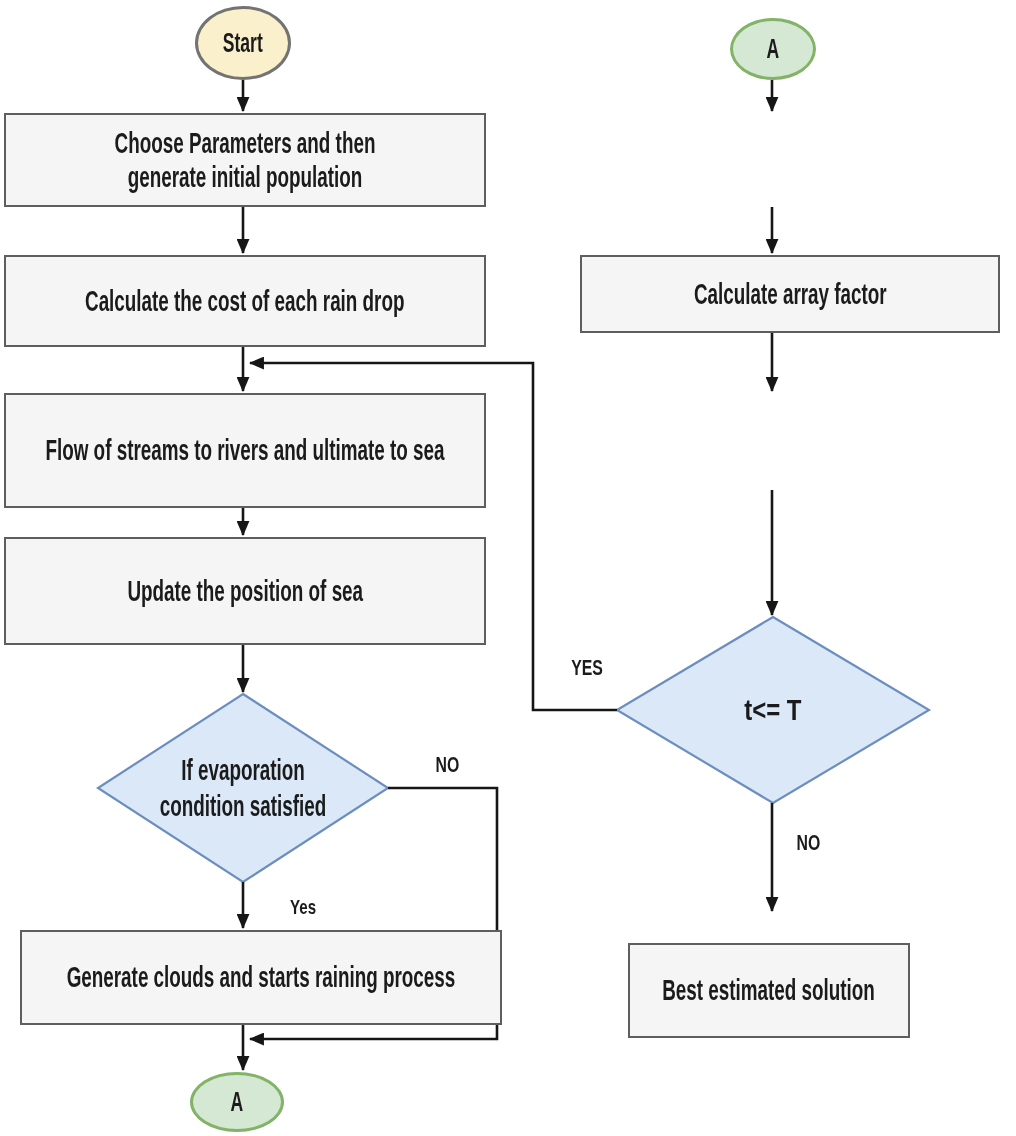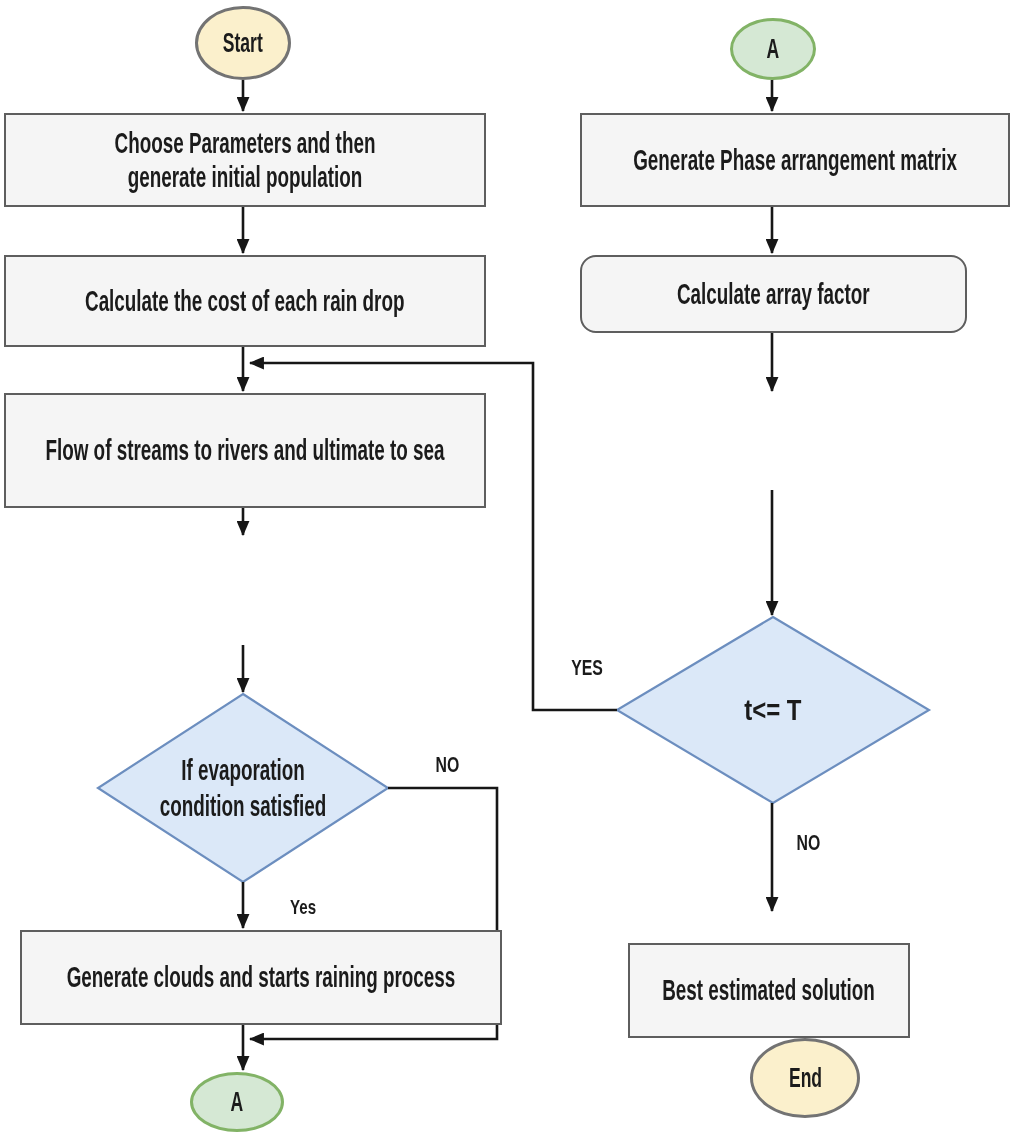--- a/index.html
+++ b/index.html
@@ -122,57 +122,54 @@
   </div>
 
   <div class="node process" style="left:4px; top:255px; width:482px; height:92px;">
     <span class="lbl">Calculate the cost of each rain drop</span>
   </div>
 
   <div class="node process" style="left:4px; top:393px; width:482px; height:115px;">
     <span class="lbl">Flow of streams to rivers and ultimate to sea</span>
   </div>
 
+  <div class="node process" style="left:4px; top:537px; width:482px; height:108px;">
+    <span class="lbl">Update the position of sea</span>
+  </div>
 
   <div class="diamond-label" style="left:83px; top:738px; width:320px; height:100px;">
     <span class="lbl-wrap" style="width:320px;">If evaporation condition satisfied</span>
   </div>
 
   <div class="node process" style="left:20px; top:930px; width:482px; height:95px;">
     <span class="lbl">Generate clouds and starts raining process</span>
   </div>
 
   <div class="node offpage" style="left:190px; top:1072px; width:94px; height:60px;">
     <span class="lbl">A</span>
   </div>
 
   <div class="node offpage" style="left:730px; top:18px; width:86px; height:62px;">
     <span class="lbl">A</span>
   </div>
 
-  <div class="node process" style="left:580px; top:113px; width:430px; height:94px;">
-    <span class="lbl">Generate Phase arrangement matrix</span>
-  </div>
 
-  <div class="node process" style="left:580px; top:255px; width:387px; height:78px;border-radius:16px;">
+  <div class="node process" style="left:580px; top:255px; width:420px; height:78px;">
     <span class="lbl">Calculate array factor</span>
   </div>
 
 
   <div class="diamond-label decision-big-label" style="left:673px; top:680px; width:200px; height:60px;">
     <span class="lbl">t&lt;= T</span>
   </div>
 
   <div class="node process" style="left:628px; top:943px; width:282px; height:95px;text-align:center;">
     <span class="lbl">Best estimated solution</span>
   </div>
 
-  <div class="node terminal" style="left:750px; top:1038px; width:110px; height:80px;">
-    <span class="lbl">End</span>
-  </div>
 
   <div class="edge-label" style="left:412px; top:750px;">
     <span class="lbl">NO</span>
   </div>
   <div class="edge-label" style="left:268px; top:892px; font-size:21px;">
     <span class="lbl">Yes</span>
   </div>
   <div class="edge-label" style="left:552px; top:653px;">
     <span class="lbl">YES</span>
   </div>

